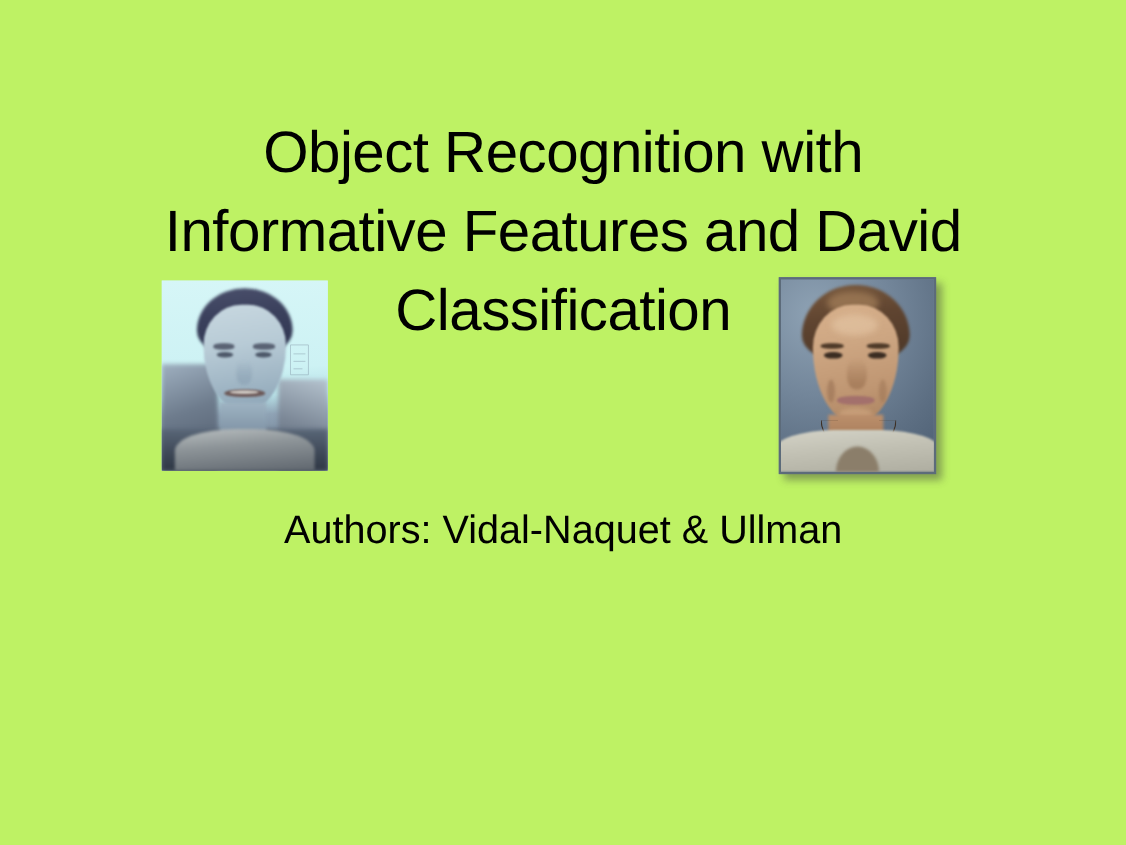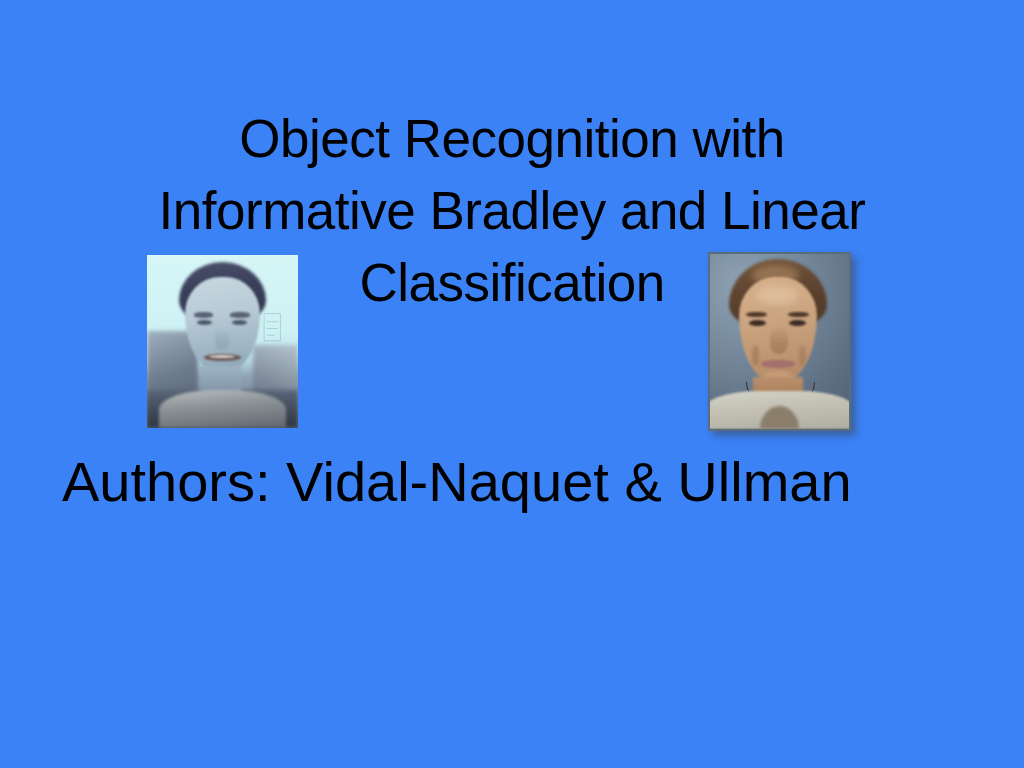--- a/index.html
+++ b/index.html
@@ -13,21 +13,21 @@
     height: 768px;
     overflow: hidden;
     font-family: "Liberation Sans", sans-serif;
     -webkit-font-smoothing: antialiased;
   }
 
   .slide {
     position: relative;
     width: 1024px;
     height: 768px;
-    background: #3b82f6;
+    background: #bef264;
   }
 
   
   .title-block {
     position: absolute;
     left: 62px;
     top: 103px;
     width: 900px;
     text-align: center;
     color: #000000;
@@ -43,25 +43,25 @@
     display: block;
     white-space: nowrap;
   }
 
   
   .byline-block {
     position: absolute;
     left: 62px;
     top: 452px;
     width: 900px;
-    text-align: left;
+    text-align: center;
     color: #000000;
     font-family: "Liberation Sans Narrow", "Liberation Sans", sans-serif;
     font-stretch: condensed;
-    font-size: 56px;
+    font-size: 36px;
     line-height: 60px;
     font-weight: 400;
     z-index: 5;
   }
   .byline-line {
     display: block;
     white-space: nowrap;
   }
 
   
@@ -330,21 +330,21 @@
     filter: blur(1.6px);
   }
 </style>
 </head>
 <body>
 
 <div class="slide">
 
   <div class="title-block">
     <span class="title-line">Object Recognition with</span>
-    <span class="title-line">Informative Bradley and Linear</span>
+    <span class="title-line">Informative Features and David</span>
     <span class="title-line">Classification</span>
   </div>
 
   <div class="photo photo-left">
     <div class="pl-bg"></div>
     <div class="pl-desk-l"></div>
     <div class="pl-desk-r"></div>
     <div class="pl-desk-bottom"></div>
     <svg class="pl-sketch" viewBox="0 0 40 60">
       <path d="M6 4 L30 4 M6 4 L6 44 M6 44 L30 44 M30 4 L30 44 M10 16 L26 16 M10 26 L26 26 M10 36 L22 36" stroke="#7d8fa0" stroke-width="1.1" fill="none"></path>

